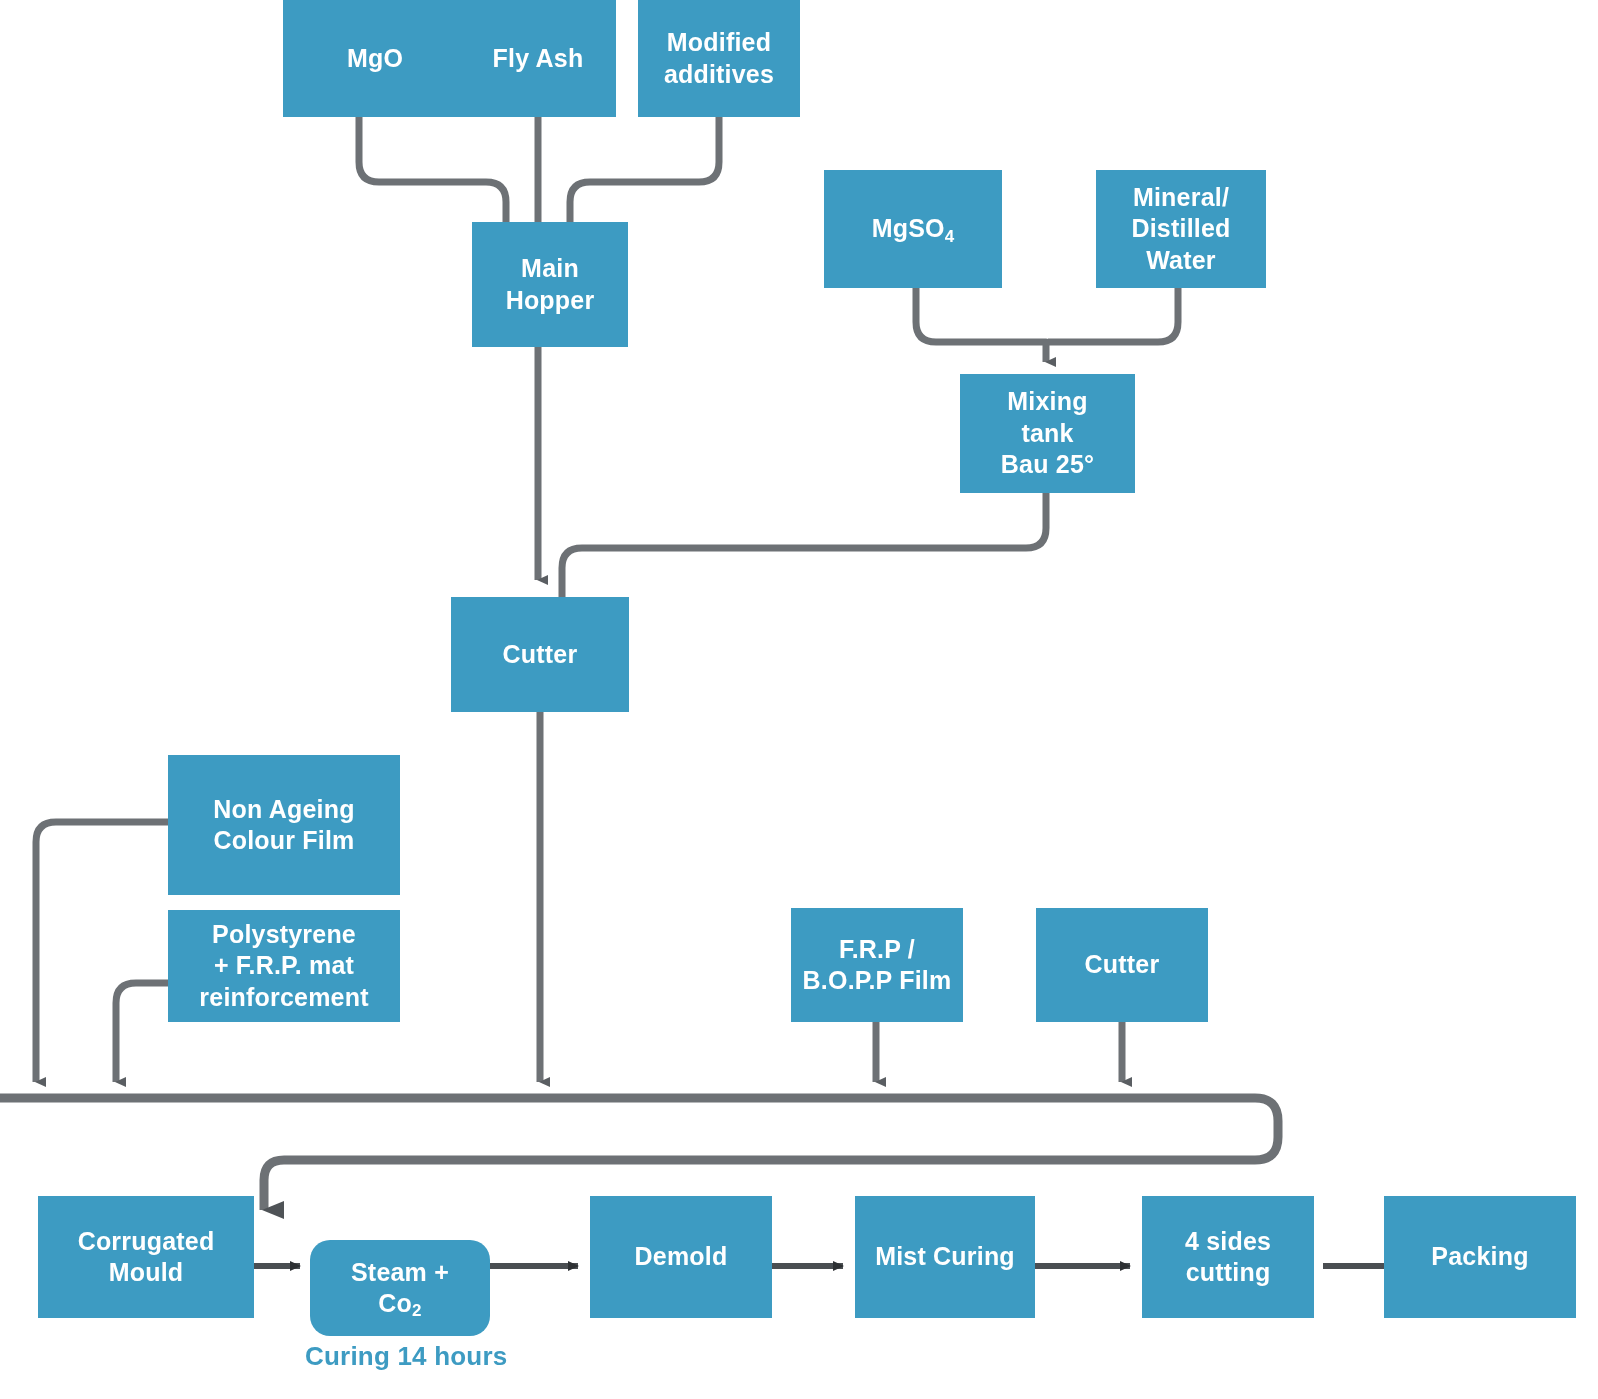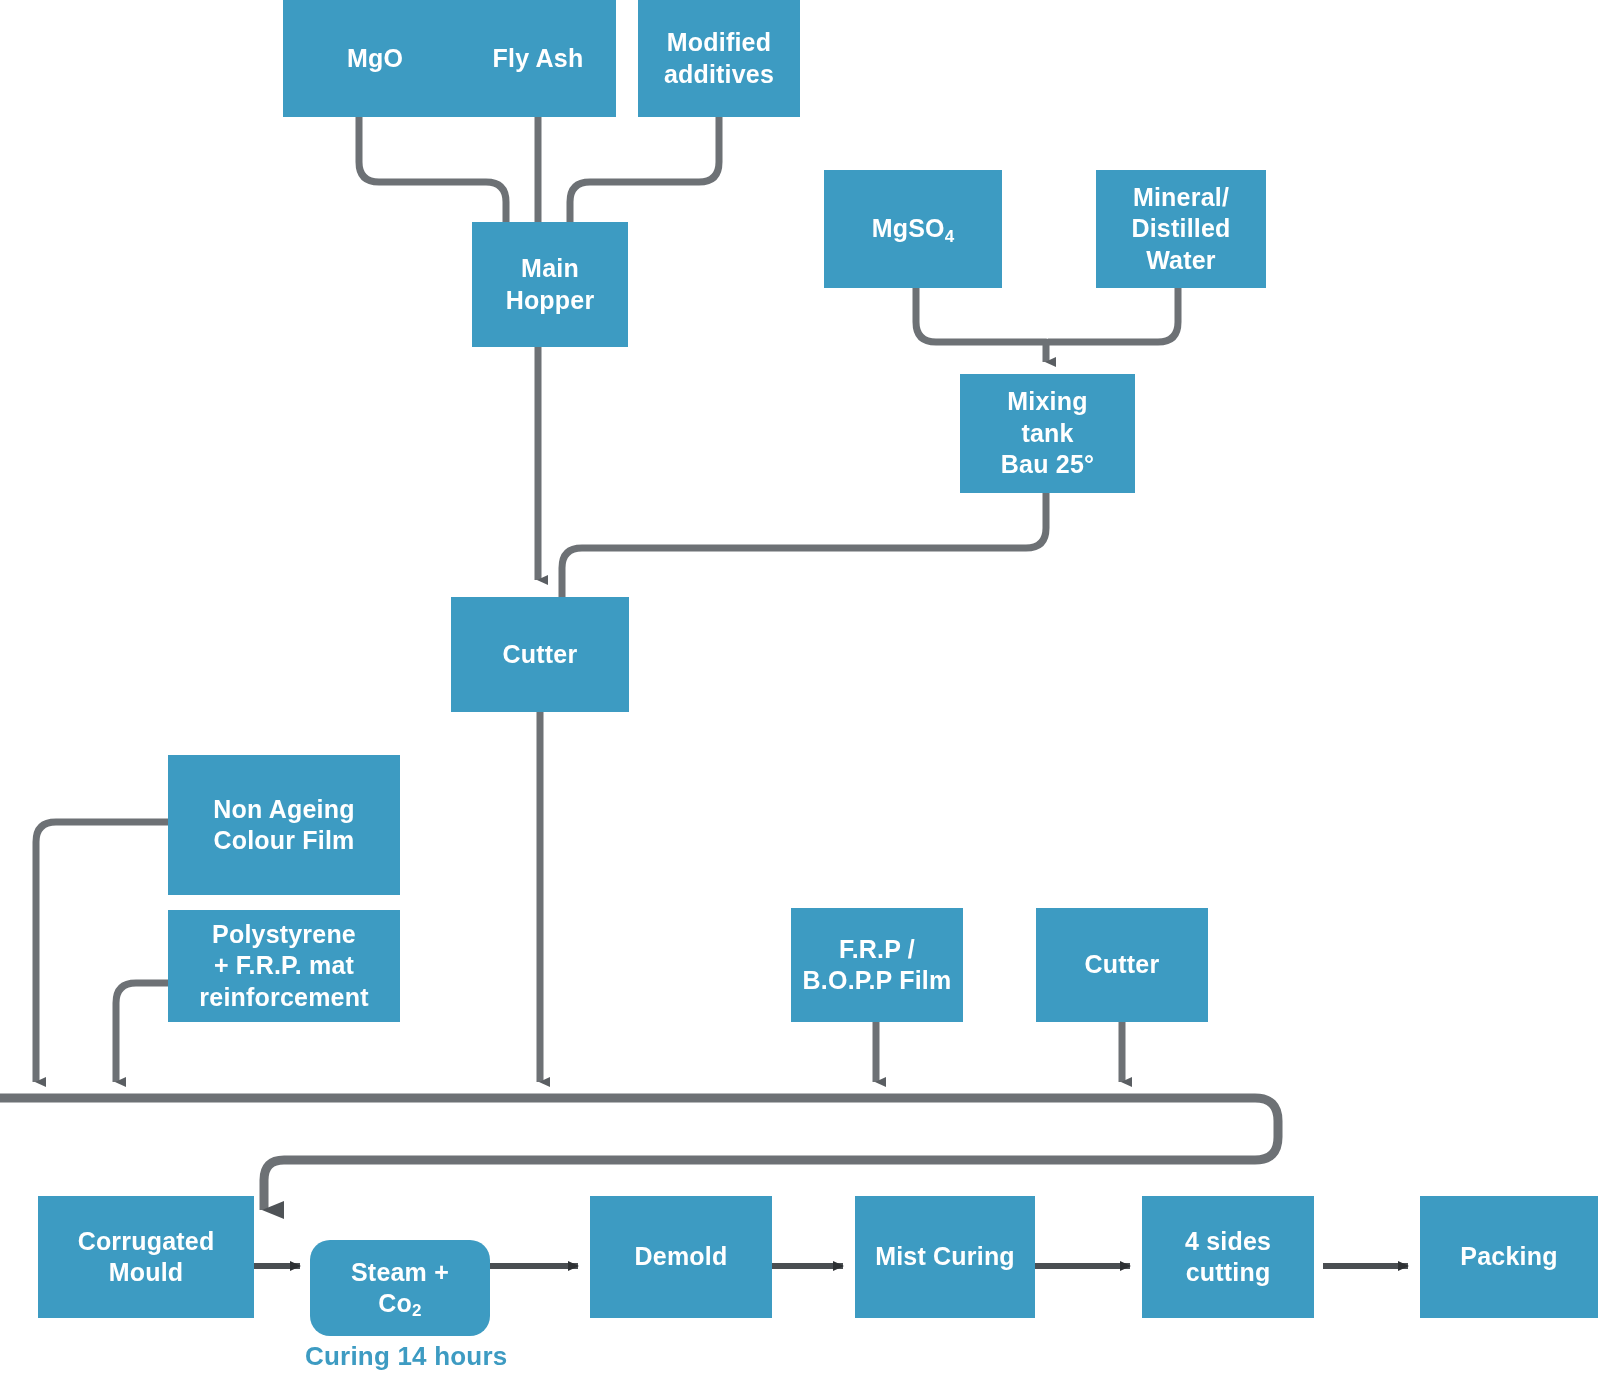--- a/index.html
+++ b/index.html
@@ -194,19 +194,19 @@
 
   <div class="node-box" style="left:855px; top:1196px; width:180px; height:122px;">
     <span class="lbl">Mist Curing</span>
   </div>
 
   <div class="node-box" style="left:1142px; top:1196px; width:172px; height:122px;">
     <span class="lbl">4 sides
 cutting</span>
   </div>
 
-  <div class="node-box" style="left:1420px; top:1196px; width:178px; height:122px;text-align:center;">
+  <div class="node-box" style="left:1384px; top:1196px; width:192px; height:122px;text-align:center;">
     <span class="lbl">Packing</span>
   </div>
 
   <div class="caption-text" style="left:305px; top:1341px;">Curing 14 hours</div>
 
 </div>
 
 </body></html>

